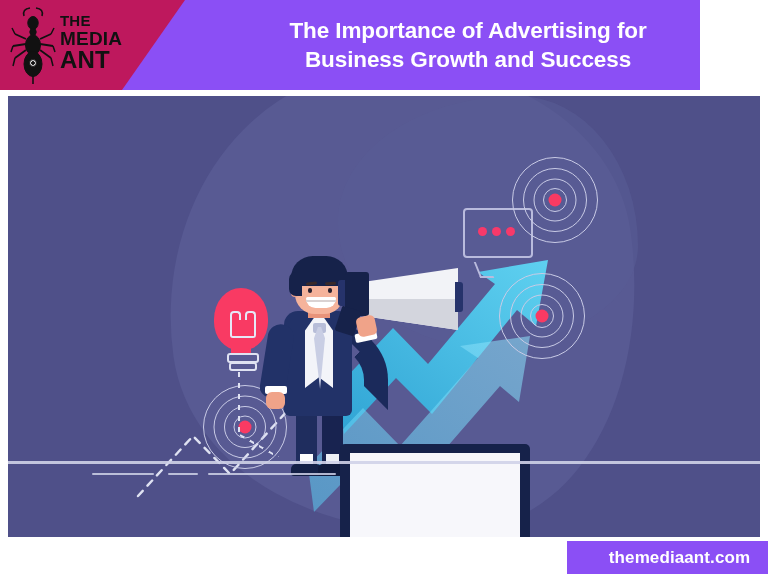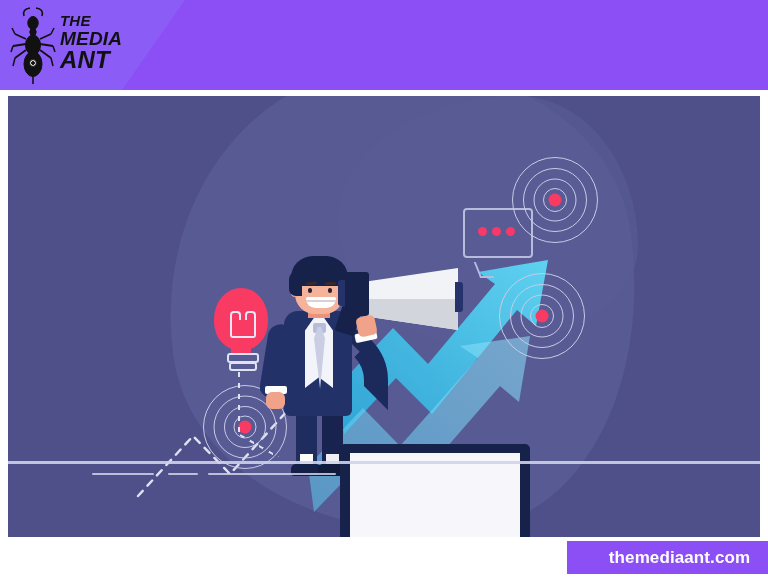--- a/index.html
+++ b/index.html
@@ -6,21 +6,21 @@
   body{
     width:768px;height:577px;
     background:#ffffff;
     font-family:"Liberation Sans", sans-serif;
     overflow:hidden;
     position:relative;
   }
   #page{position:relative;width:768px;height:577px;background:#fff;overflow:hidden;}
 
   
-  .header{position:absolute;left:0;top:0;width:768px;height:90px;background:#8b5cf6;overflow:hidden;font-style:italic;}
+  .header{position:absolute;left:0;top:0;width:700px;height:90px;background:#be185d;overflow:hidden;}
   .header-purple{
     position:absolute;left:0;top:0;width:768px;height:90px;
     background:#8b4ff5;
     clip-path:polygon(122px 90px, 185px 0px, 768px 0px, 768px 90px);
   }
   .logo{position:absolute;left:10px;top:6px;width:112px;height:80px;}
   .logo-mark{position:absolute;left:0;top:0;width:46px;height:80px;}
   .logo-text{position:absolute;left:50px;top:7px;color:#111;line-height:1.04;}
   .logo-line{font-weight:bold;letter-spacing:.2px;}
   .logo-the{font-size:15px;}
@@ -213,20 +213,24 @@
           </g>
         </svg>
       </div>
       <div class="logo-text">
         <div class="logo-line logo-the">THE</div>
         <div class="logo-line logo-media">MEDIA</div>
         <div class="logo-line logo-ant">ANT</div>
       </div>
     </div>
 
+    <div class="header-title">
+      <div>The Importance of Advertising for</div>
+      <div>Business Growth and Success</div>
+    </div>
   </div>
 
   <div class="illus">
 
     <div class="blob"></div>
     <div class="blob2"></div>
 
     <svg class="arrowWrap" viewBox="0 0 752 441">
       <defs>
         <linearGradient id="ag1" x1="0" y1="1" x2="1" y2="0">

